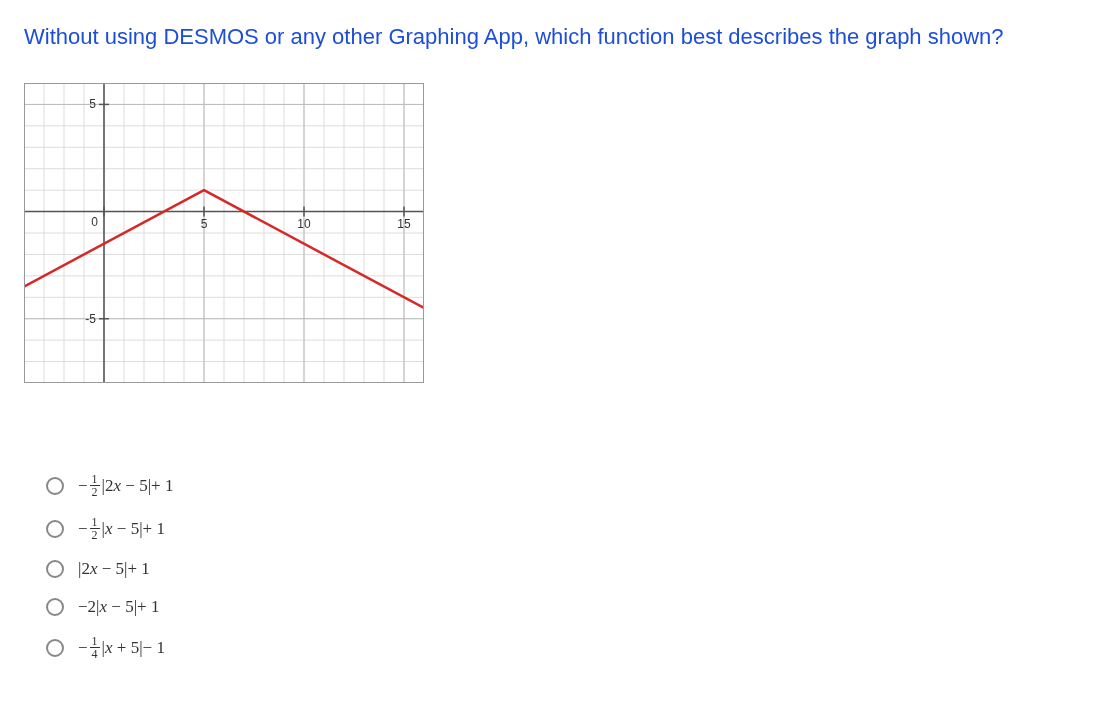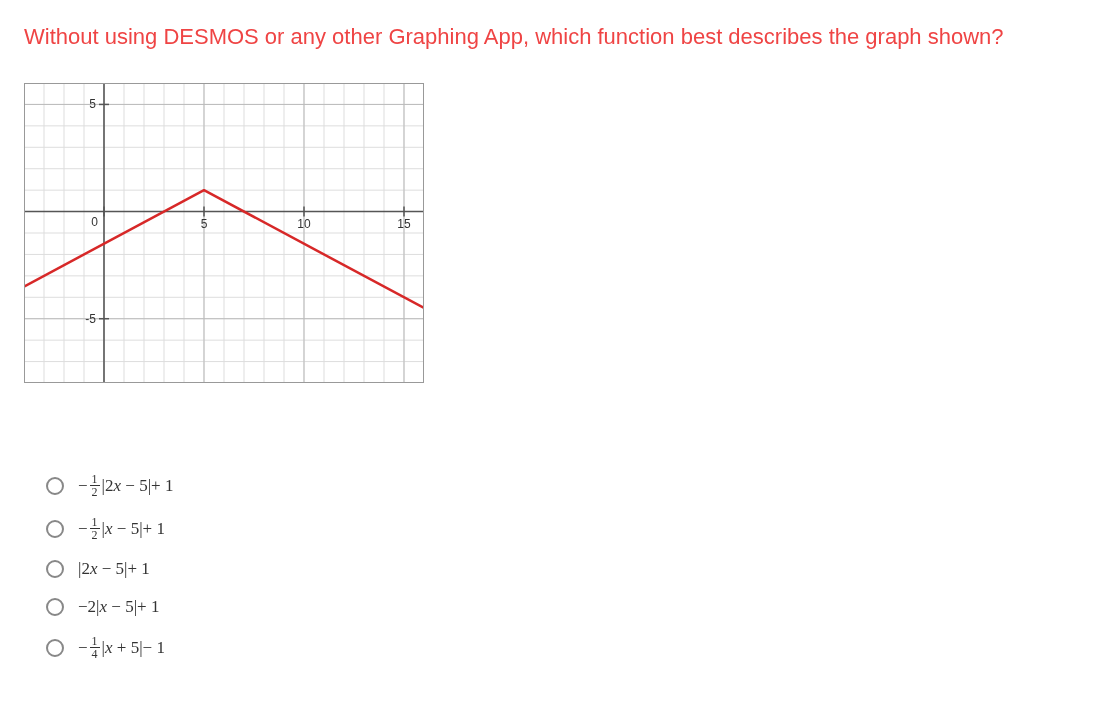--- a/index.html
+++ b/index.html
@@ -6,21 +6,21 @@
     body {
       margin: 0;
       padding: 20px 24px;
       font-family: Arial, Helvetica, sans-serif;
       color: #333;
       background: #fff;
       width: 1105px;
     }
     .question {
       font-size: 22px;
-      color: #ef4444;
+      color: #1d4ed8;
       line-height: 1.5;
       margin-bottom: 30px;
     }
     .graph-wrap {
       width: 400px;
       height: 300px;
       margin-bottom: 90px;
     }
     .options {
       padding-left: 22px;

